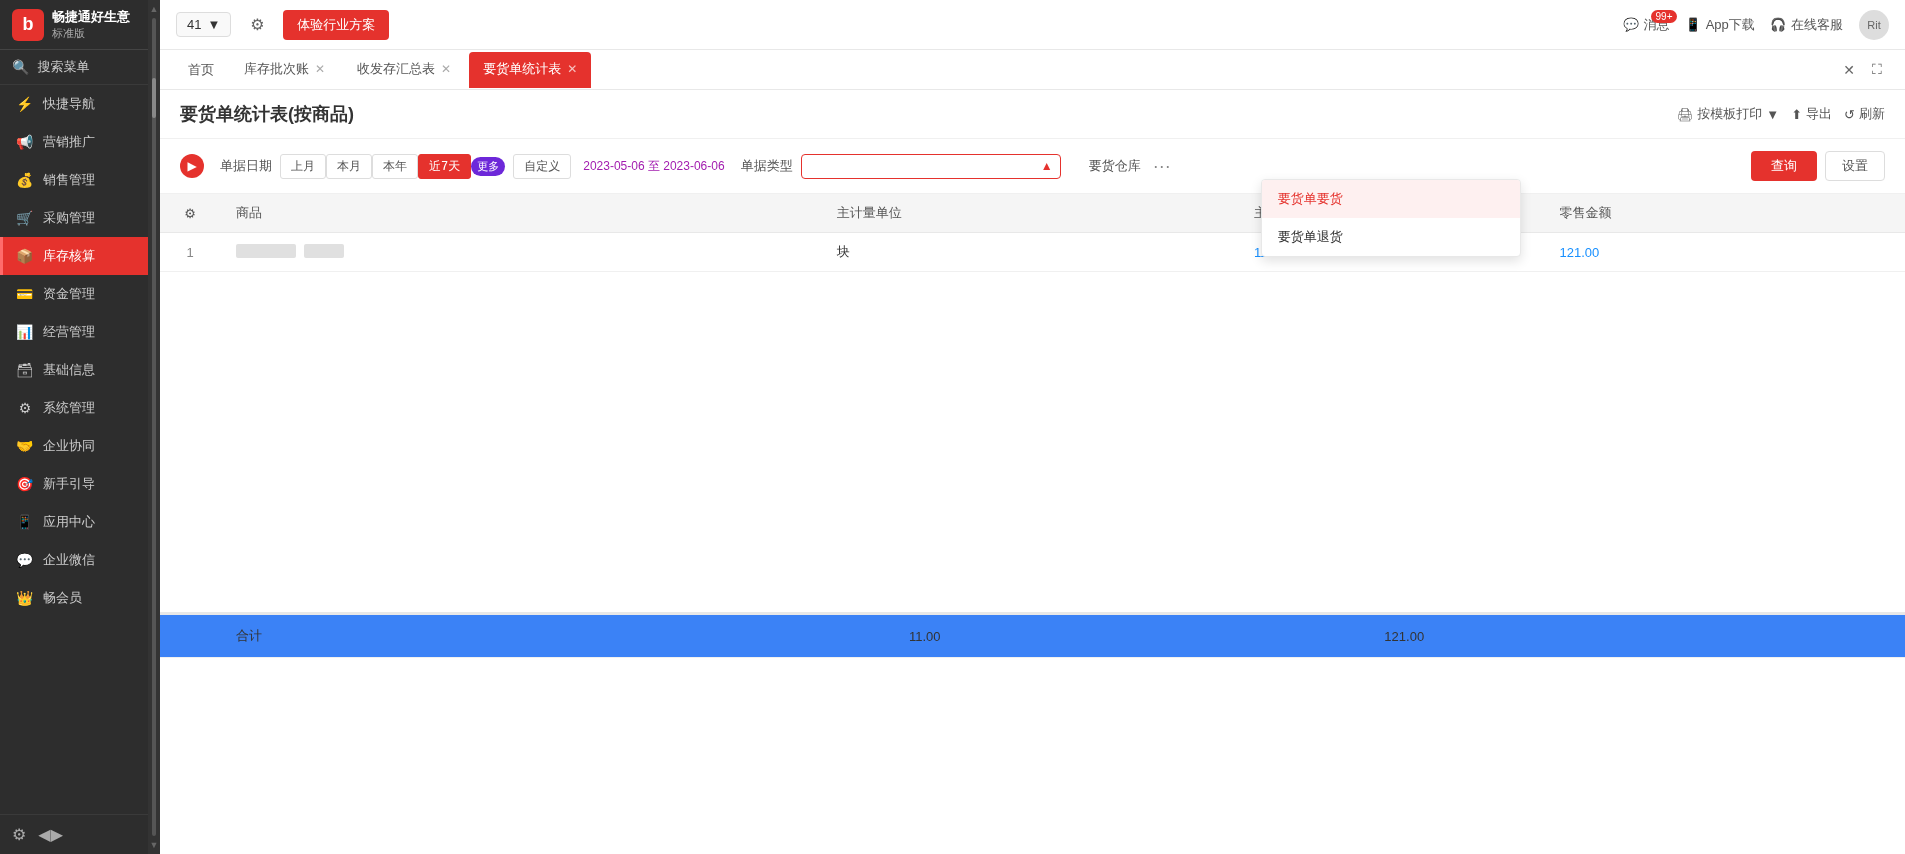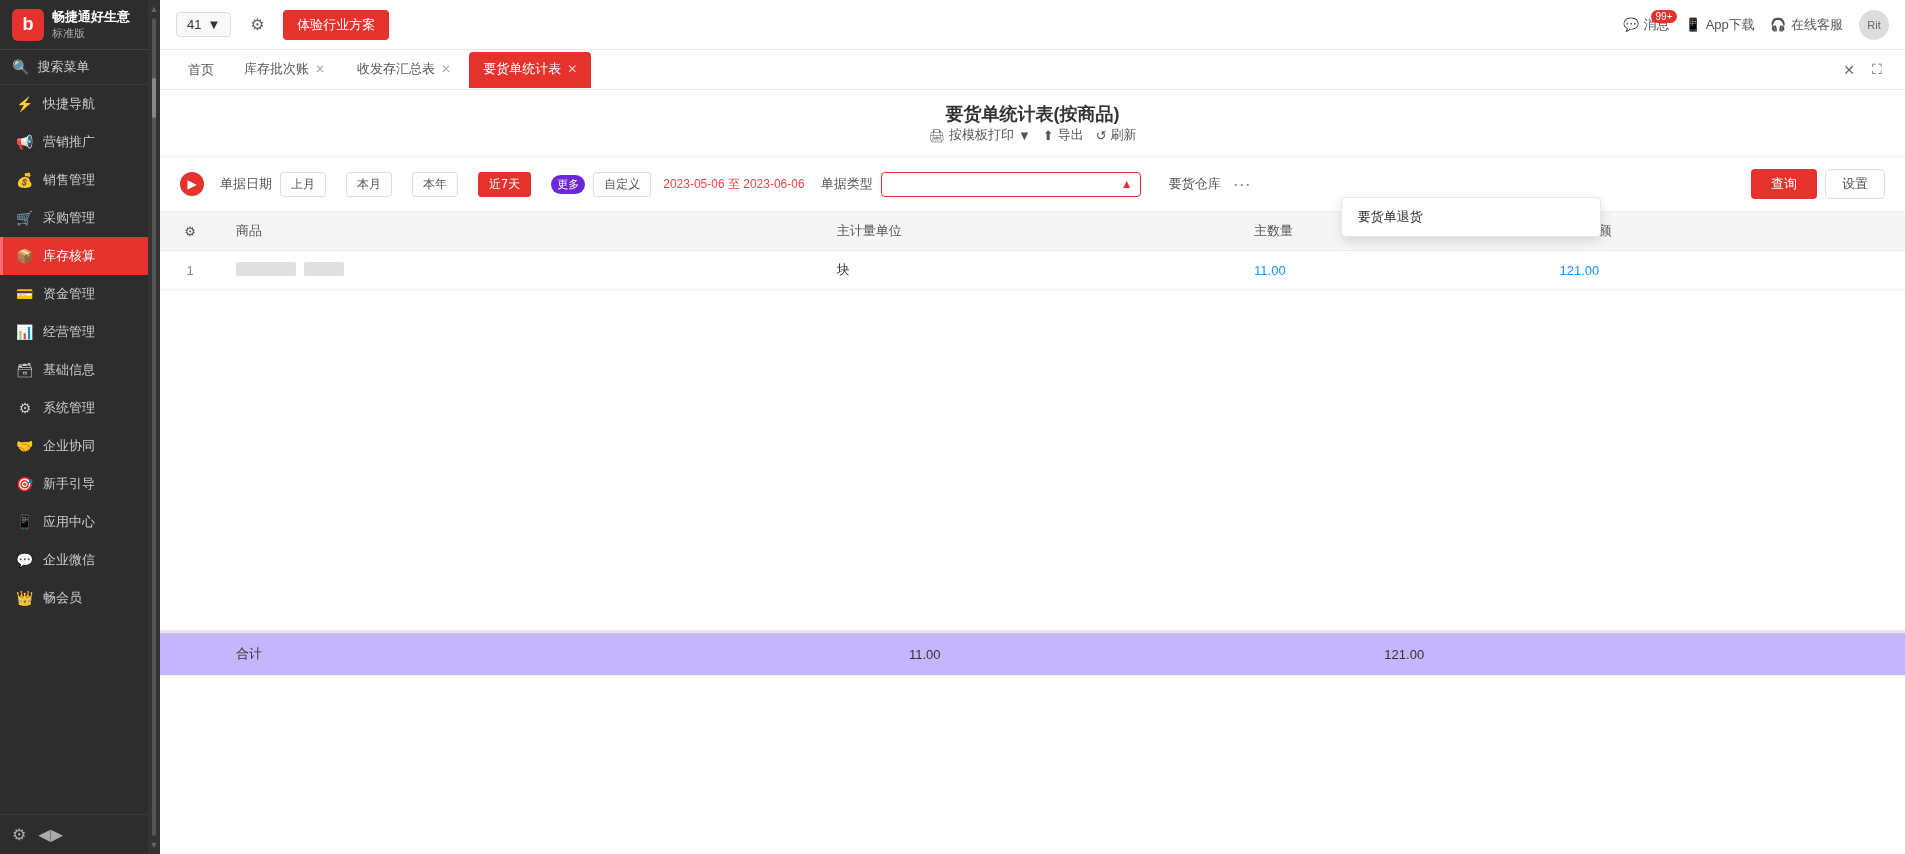--- a/index.html
+++ b/index.html
@@ -241,21 +241,20 @@
       min-height: 100%;
     }
 
     
     .page-header {
       display: flex;
       align-items: center;
       justify-content: space-between;
       padding: 12px 20px;
       border-bottom: 1px solid #f0f0f0;
-      flex-direction: column;
     }
     .page-title {
       font-size: 18px;
       font-weight: bold;
       color: #333;
     }
     .page-actions {
       display: flex;
       align-items: center;
       gap: 12px;
@@ -298,21 +297,21 @@
       gap: 8px;
     }
     .filter-label {
       font-size: 13px;
       color: #555;
       white-space: nowrap;
     }
     .date-quick-btns {
       display: flex;
       align-items: center;
-      gap: 20px;
+      gap: 0;
     }
     .date-quick-btn {
       padding: 3px 10px;
       border: 1px solid #ddd;
       border-radius: 3px;
       font-size: 12px;
       color: #555;
       cursor: pointer;
       background: white;
     }
@@ -329,21 +328,21 @@
       padding: 3px 10px;
       border: 1px solid #ddd;
       border-radius: 3px;
       font-size: 12px;
       color: #555;
       cursor: pointer;
       background: white;
     }
     .date-range-text {
       font-size: 12px;
-      color: #ef4444;
+      color: #a21caf;
       margin-left: 4px;
       text-align: center;
     }
     .filter-type-group {
       display: flex;
       align-items: center;
       gap: 8px;
     }
     .filter-input-wrapper {
       position: relative;
@@ -452,21 +451,21 @@
     td:first-child { text-align: center; color: #888; }
 
     .settings-icon-th {
       display: flex;
       align-items: center;
       justify-content: center;
     }
 
     
     .total-row {
-      background: #c4b5fd;
+      background: #3b82f6;
       border-top: 2px solid #e8e8e8;
       position: sticky;
       bottom: 0;
     }
     .total-row td {
       padding: 12px 16px;
       font-size: 13px;
       color: #333;
     }
 
@@ -672,20 +671,21 @@
           <span class="date-range-text">2023-05-06 至 2023-06-06</span>
         </div>
 
         <div class="filter-type-group">
           <span class="filter-label">单据类型</span>
           <div class="filter-input-wrapper">
             <input class="filter-input" type="text" value="" style="">
             <span class="filter-input-chevron">▲</span>
 
             <div class="dropdown-overlay">
+              <div class="dropdown-item selected">要货单要货</div>
               <div class="dropdown-item">要货单退货</div>
             </div>
           </div>
         </div>
 
         <div class="filter-warehouse-group">
           <span class="filter-label">要货仓库</span>
           <span class="filter-more-btn">···</span>
         </div>
 

